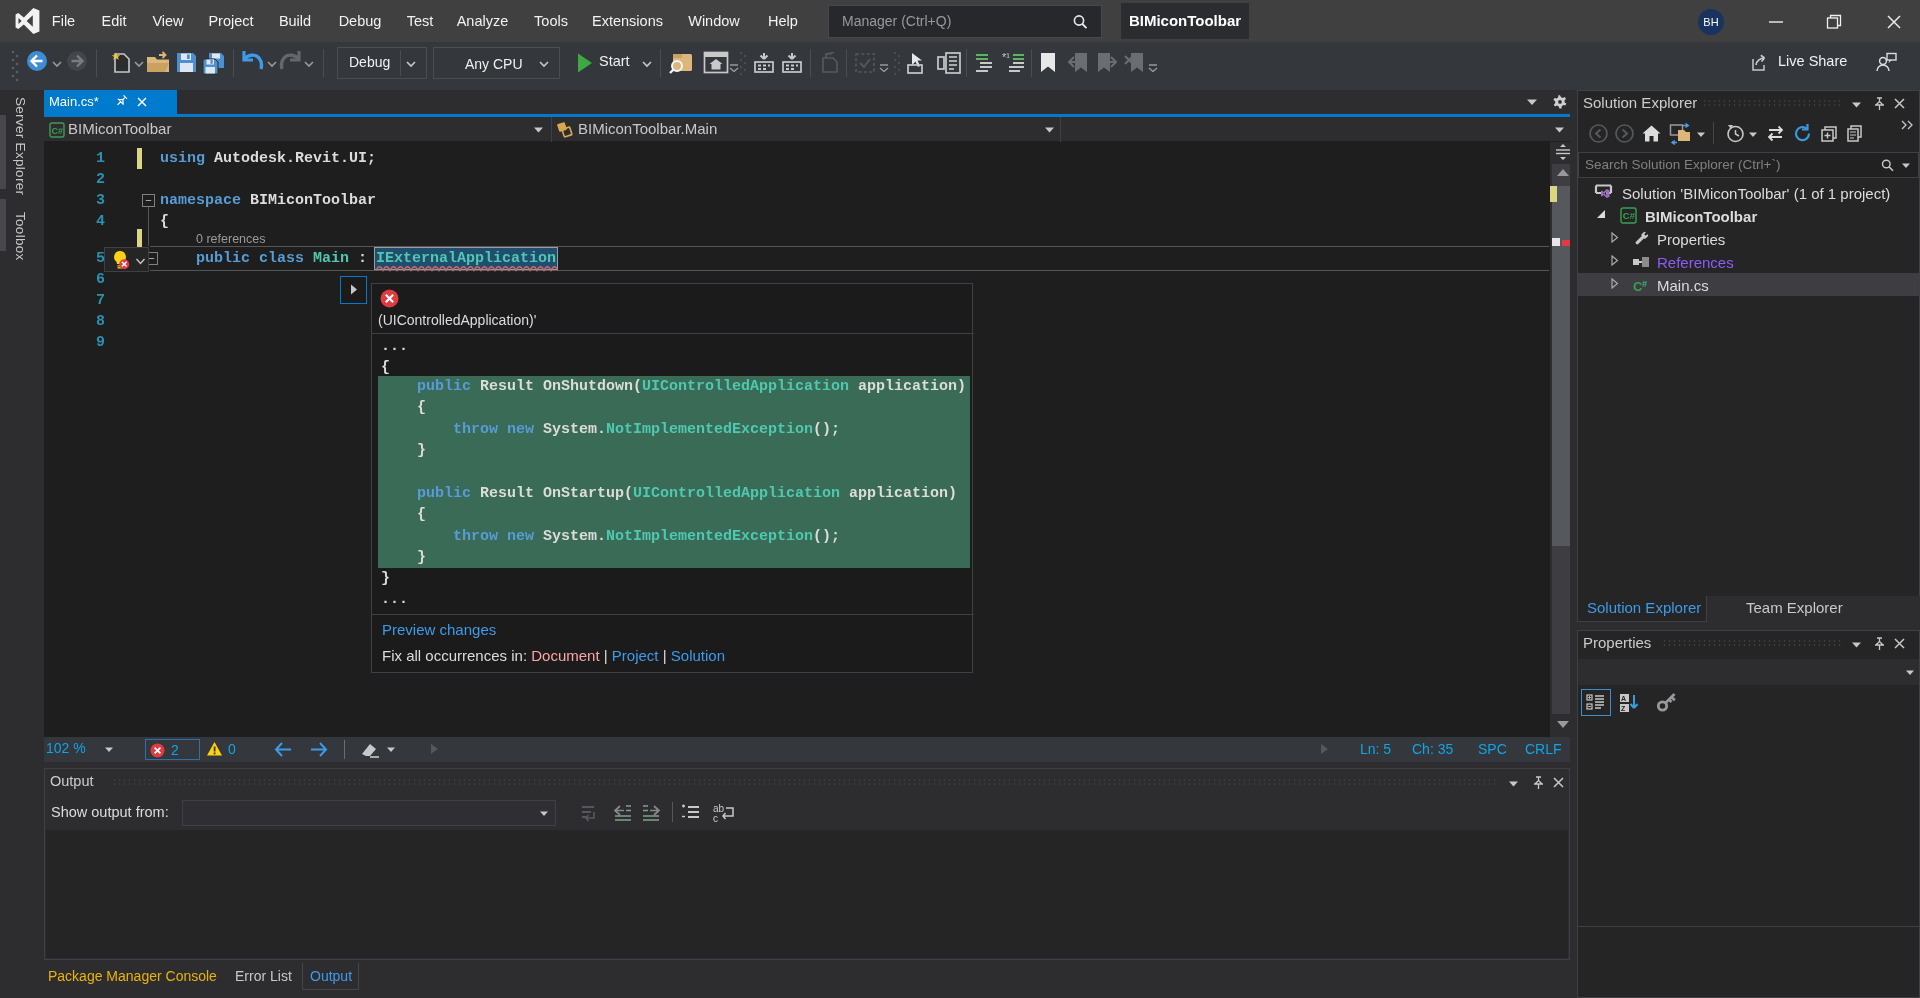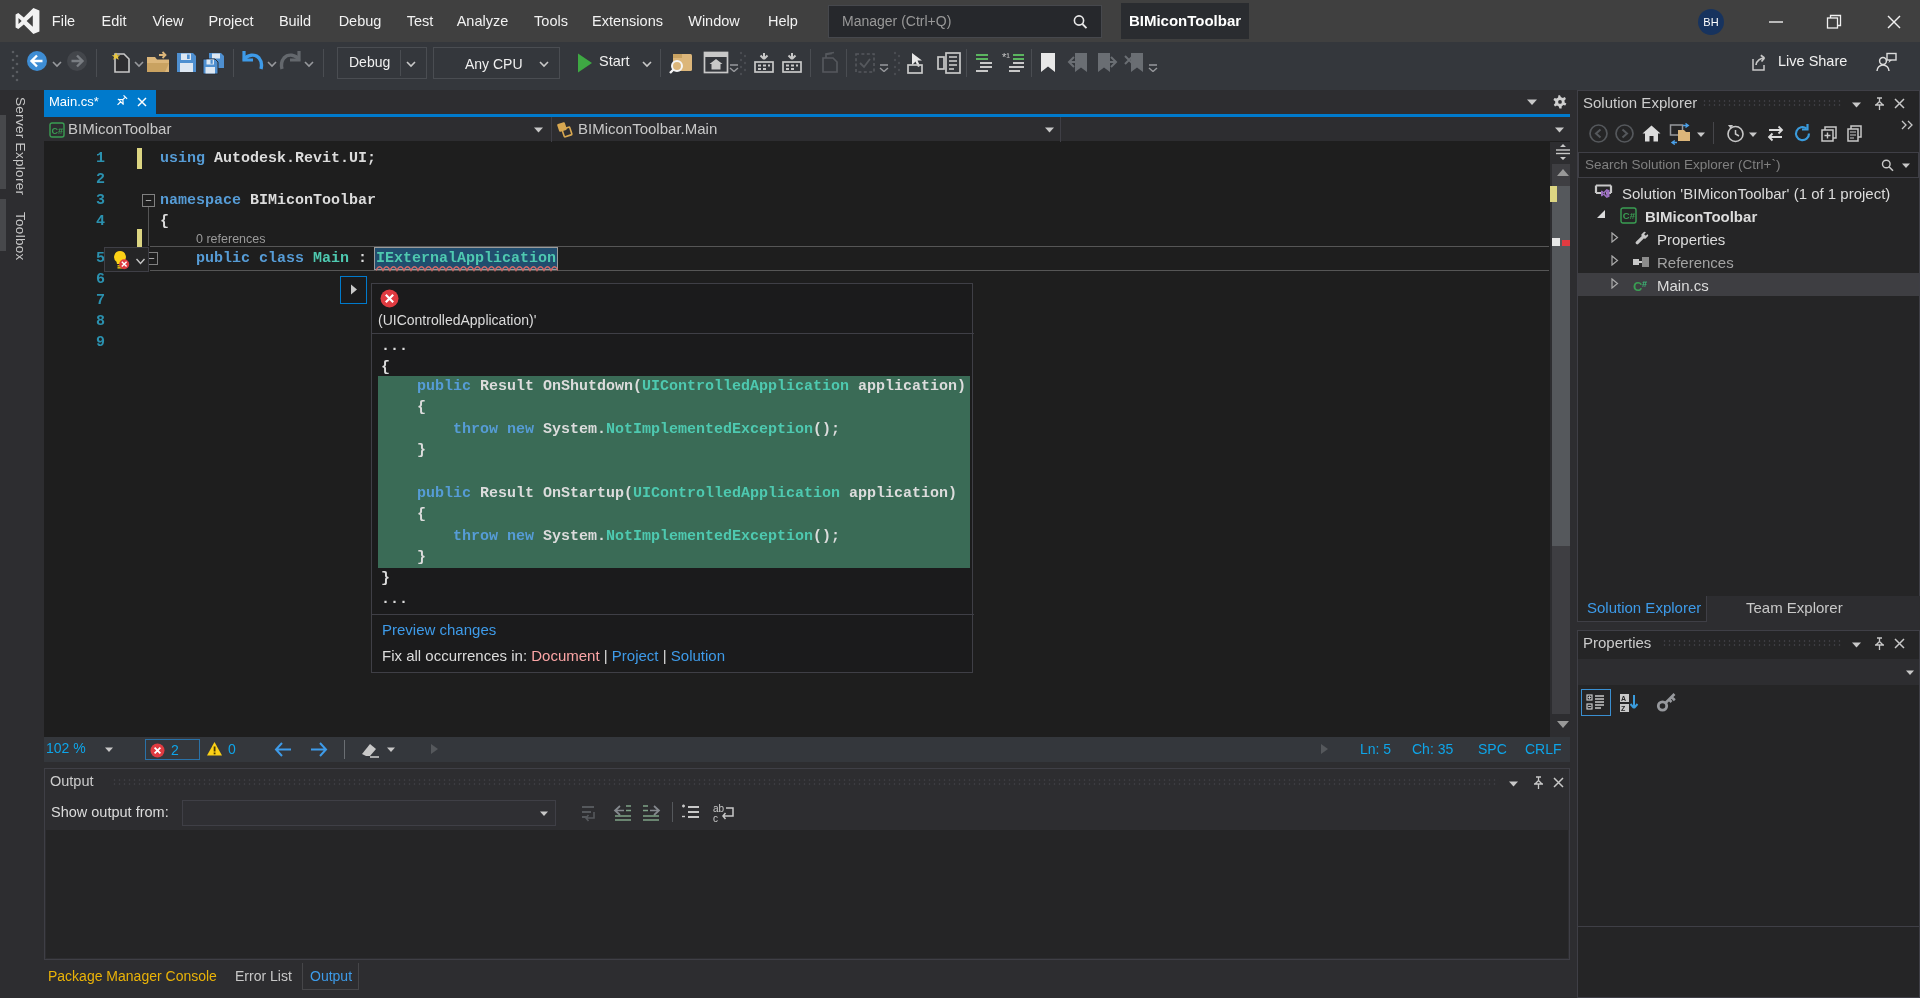--- a/index.html
+++ b/index.html
@@ -318,21 +318,21 @@
   <div class="abs" style="left:0;top:25px;width:6px;height:74px;background:#47484B;"></div>
   <div class="abs" style="left:0;top:109px;width:6px;height:52px;background:#47484B;"></div>
   <div class="abs" style="left:13px;top:7px;color:#C8C8C8;font-size:13.5px;writing-mode:vertical-rl;letter-spacing:0.3px;">Server Explorer</div>
   <div class="abs" style="left:13px;top:122px;color:#C8C8C8;font-size:13.5px;writing-mode:vertical-rl;letter-spacing:0.3px;">Toolbox</div>
 </div>
 
 <div class="abs" id="editor" style="left:44px;top:90px;width:1532px;height:672px;background:#1E1E1E;">
 
   <div class="abs" style="left:0;top:0;width:1532px;height:24px;background:#2D2D30;"></div>
 
-  <div class="abs" style="left:0;top:0;width:112px;height:24px;background:#007ACC;color:#FFF;font-size:13px;">
+  <div class="abs" style="left:0;top:0;width:133px;height:24px;background:#007ACC;color:#FFF;font-size:13px;">
     <span class="abs" style="left:5px;top:4px;">Main.cs*</span>
     <svg class="abs" style="left:72px;top:5px;" width="13" height="13" viewBox="0 0 13 13">
         <g transform="rotate(45 6.5 5)" fill="none" stroke="#FFF" stroke-width="1.2">
           <path d="M4 1 H9 M6.5 1 V4.5 M3 7.5 L6.5 4.5 L10 7.5 M2.5 7.5 H10.5 M6.5 7.5 V12"></path>
         </g>
       </svg>
     <svg class="abs" style="left:92px;top:6px;" width="12" height="12" viewBox="0 0 12 12">
         <path d="M2 2 L10 10 M10 2 L2 10" stroke="#FFF" stroke-width="1.5"></path>
       </svg>
   </div>
@@ -655,21 +655,21 @@
     </svg>
   <span class="abs" style="left:80px;top:141px;color:#DCDCDC;font-size:15px;">Properties</span>
   <svg class="abs" style="left:34px;top:165px;" width="8" height="11" viewBox="0 0 8 11">
       <path d="M1 1 L6.5 5.5 L1 10 Z" fill="none" stroke="#ABABAB" stroke-width="1.2"></path>
     </svg>
   <svg class="abs" style="left:55px;top:165px;" width="18" height="15" viewBox="0 0 18 15">
       <rect x="1" y="4" width="6" height="6" fill="#C8C8C8"></rect>
       <rect x="10" y="2" width="7" height="10" fill="#8C8C8C"></rect>
       <rect x="7" y="6" width="3" height="2" fill="#C8C8C8"></rect>
     </svg>
-  <span class="abs" style="left:80px;top:164px;color:#a3a3a3;font-size:15px;">References</span>
+  <span class="abs" style="left:80px;top:164px;color:#8b5cf6;font-size:15px;">References</span>
   <svg class="abs" style="left:34px;top:188px;" width="8" height="11" viewBox="0 0 8 11">
       <path d="M1 1 L6.5 5.5 L1 10 Z" fill="none" stroke="#ABABAB" stroke-width="1.2"></path>
     </svg>
   <svg class="abs" style="left:55px;top:187px;" width="20" height="17" viewBox="0 0 20 17">
       <text x="1" y="13.5" font-size="13" font-weight="bold" fill="#3A9E53" font-family="Liberation Sans">C</text>
       <text x="10" y="10" font-size="9" font-weight="bold" fill="#3CBB78" font-family="Liberation Sans">#</text>
     </svg>
   <span class="abs" style="left:80px;top:187px;color:#DCDCDC;font-size:15px;">Main.cs</span>
 
   <div class="abs" style="left:0;top:506px;width:343px;height:26px;background:#2D2D30;"></div>

